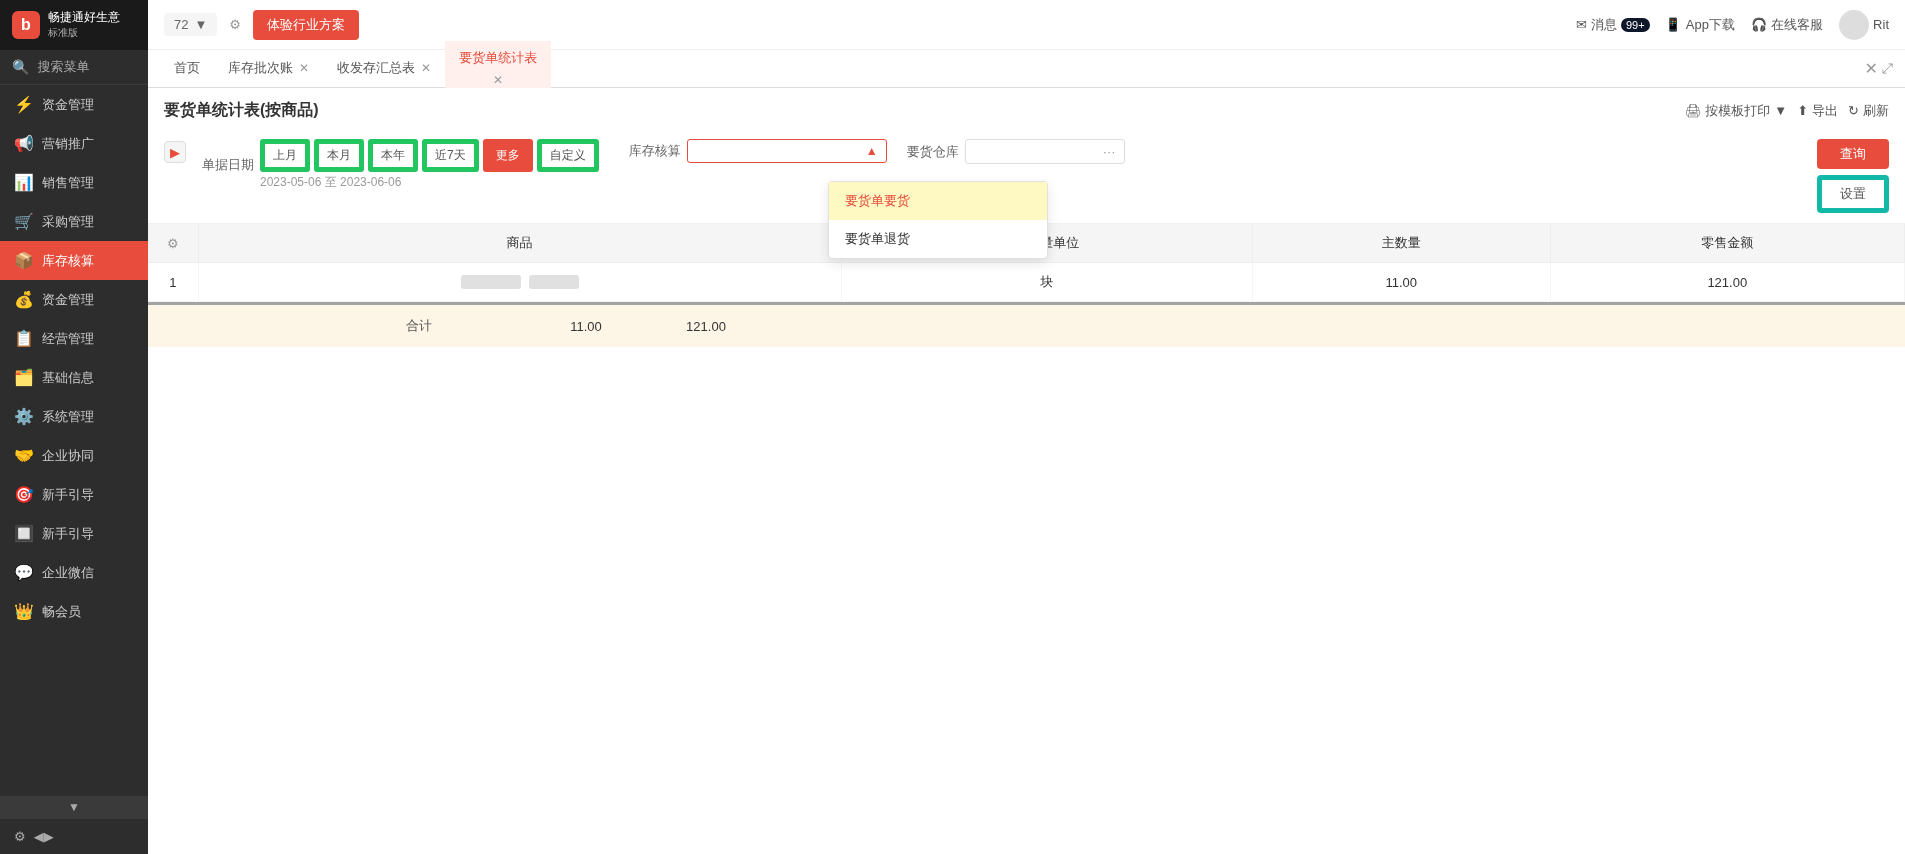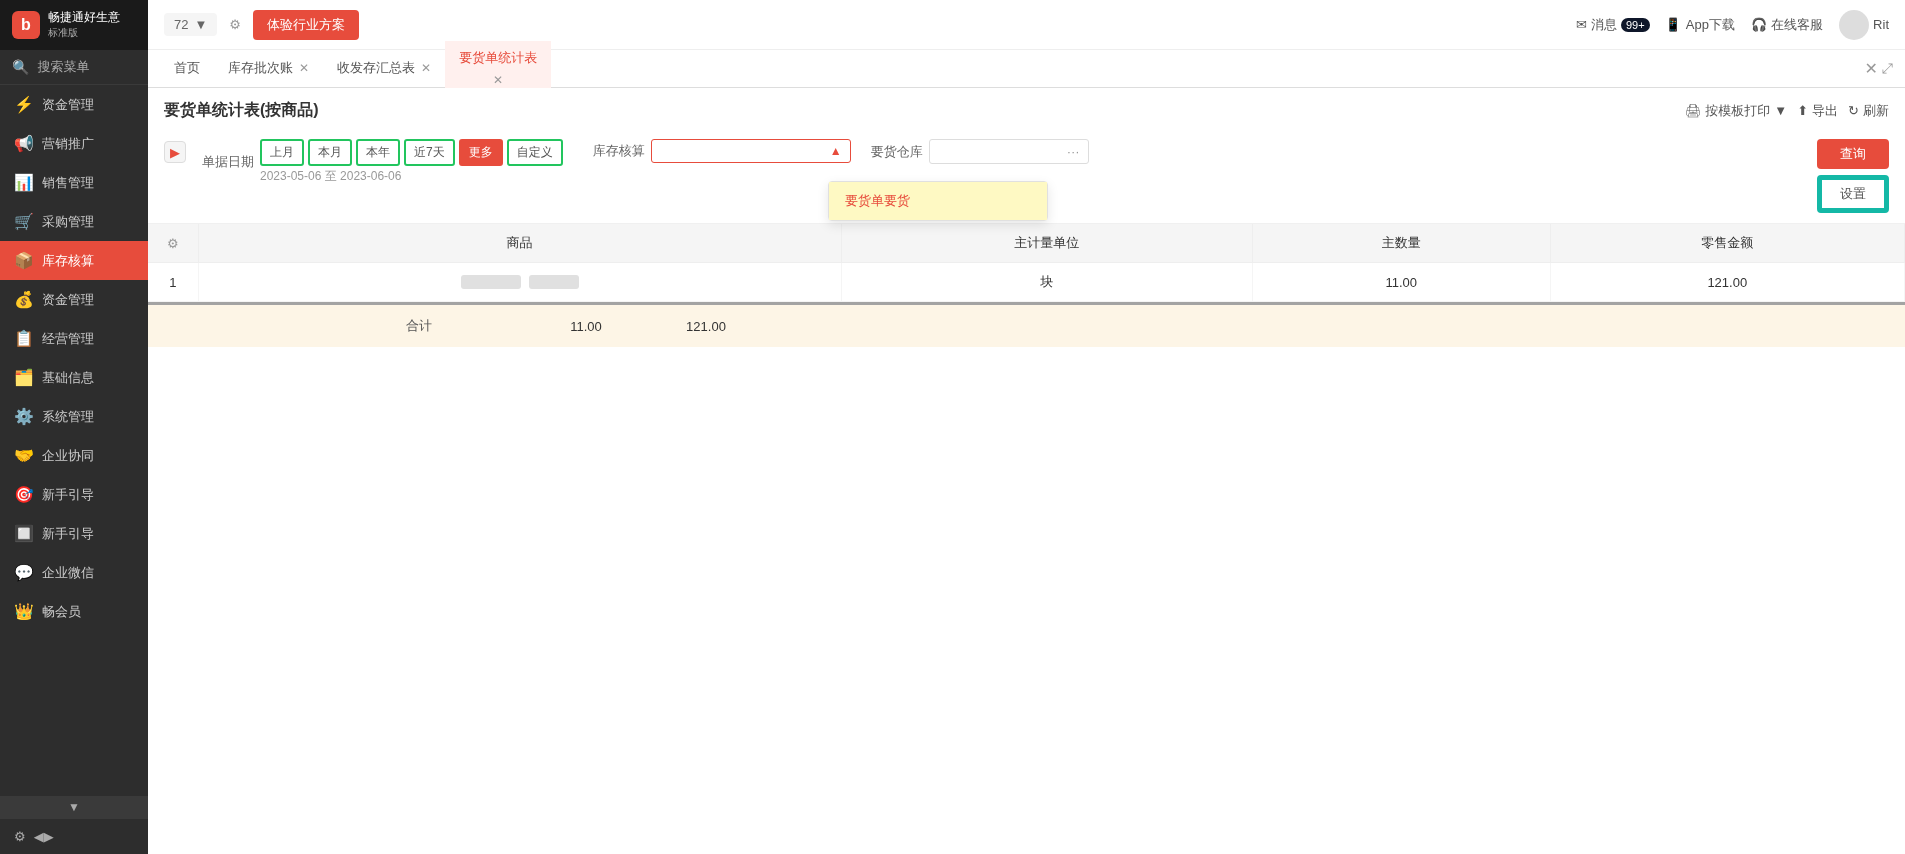--- a/index.html
+++ b/index.html
@@ -220,21 +220,21 @@
       cursor: pointer;
       flex-shrink: 0;
       margin-top: 2px;
     }
     .filter-row { display: flex; align-items: flex-start; flex-wrap: wrap; gap: 0; flex: 1; }
     .filter-group { display: flex; align-items: center; gap: 6px; }
     .filter-label { color: #666; font-size: 13px; white-space: nowrap; }
     .date-btns { display: flex; gap: 4px; align-items: center; }
     .date-btn {
       padding: 3px 8px;
-      border: 2px solid #22c55e;
+      border: 5px solid #22c55e;
       background: #fff;
       border-radius: 3px;
       cursor: pointer;
       font-size: 12px;
       color: #555;
     }
     .date-btn.more {
       background: #e74c3c;
       color: white;
       border-color: #e74c3c;
@@ -575,20 +575,23 @@
         </div>
 
         <div class="filter-actions">
           <button class="query-btn">查询</button>
           <button class="settings-btn">设置</button>
         </div>
 
         <div class="dropdown-overlay">
           <div class="dropdown-item selected">
             <span>要货单要货</span>
+          </div>
+          <div class="dropdown-item">
+            <span>要货单退货</span>
           </div>
         </div>
       </div>
 
       <div class="table-container">
         <table>
           <thead>
             <tr>
               <th class="gear-th">⚙</th>
               <th>商品</th>

